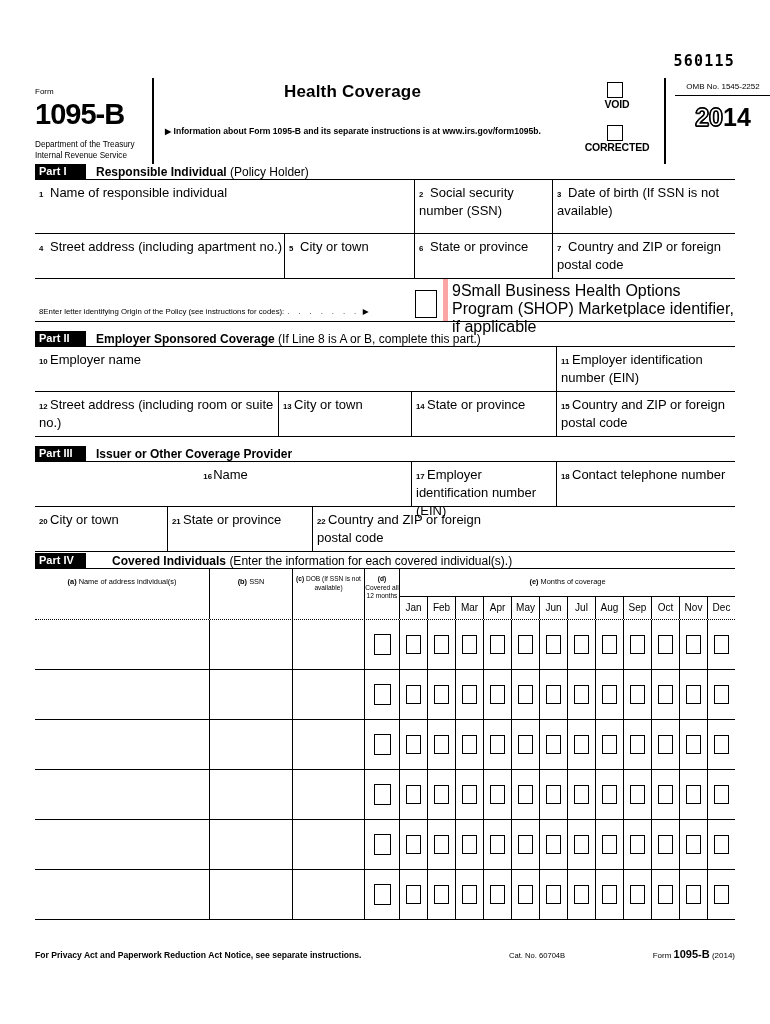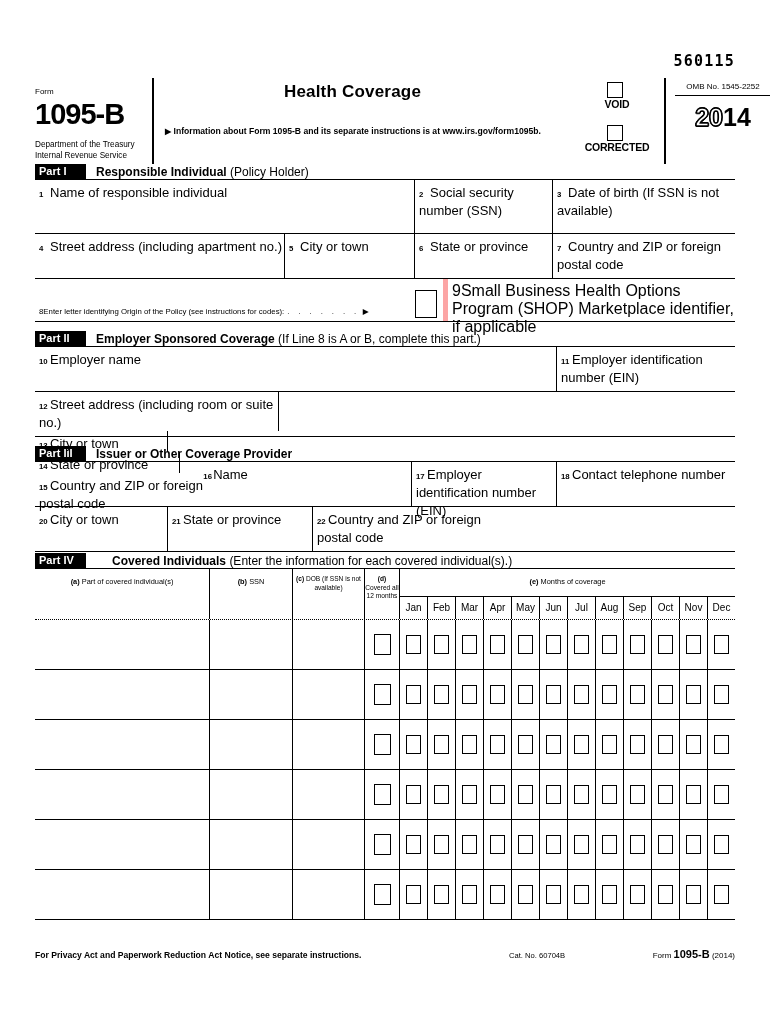--- a/index.html
+++ b/index.html
@@ -437,21 +437,21 @@
 
     <div class="frow" style="height:44px;">
       <div class="cell" style="width:522px;">
         <span class="num">10</span><span class="lbl">Employer name</span>
       </div>
       <div class="cell" style="width:178px;">
         <span class="num">11</span><span class="lbl">Employer identification number (EIN)</span>
       </div>
     </div>
 
-    <div class="frow" style="height:44px;border-bottom:1.6px solid #000;flex-direction:column;">
+    <div class="frow" style="height:44px;border-bottom:1.6px solid #000;">
       <div class="cell" style="width:244px;">
         <span class="num">12</span><span class="lbl">Street address (including room or suite no.)</span>
       </div>
       <div class="cell" style="width:133px;">
         <span class="num">13</span><span class="lbl">City or town</span>
       </div>
       <div class="cell" style="width:145px;">
         <span class="num">14</span><span class="lbl">State or province</span>
       </div>
       <div class="cell" style="width:178px;">
@@ -489,21 +489,21 @@
     </div>
 
     <div class="part-bar" style="gap:16px;">
       <span class="part-tag">Part IV</span>
       <span class="part-title"><span>Covered Individuals</span> <span class="light">(Enter the information for each covered individual(s).)</span></span>
     </div>
 
     <div class="p4-head" style="height:50px;">
       <div class="p4-col" style="width:175px;">
         <b>(a)</b>
-        <span>Part of covered individual(s)</span>
+        <span>Name of address individual(s)</span>
       </div>
       <div class="p4-col" style="width:83px;">
         <b>(b)</b>
         <span>SSN</span>
       </div>
       <div class="p4-col tiny" style="width:72px;">
         <b>(c)</b>
         <span>DOB (If SSN is not available)</span>
       </div>
       <div class="p4-col tiny" style="width:35px;">

